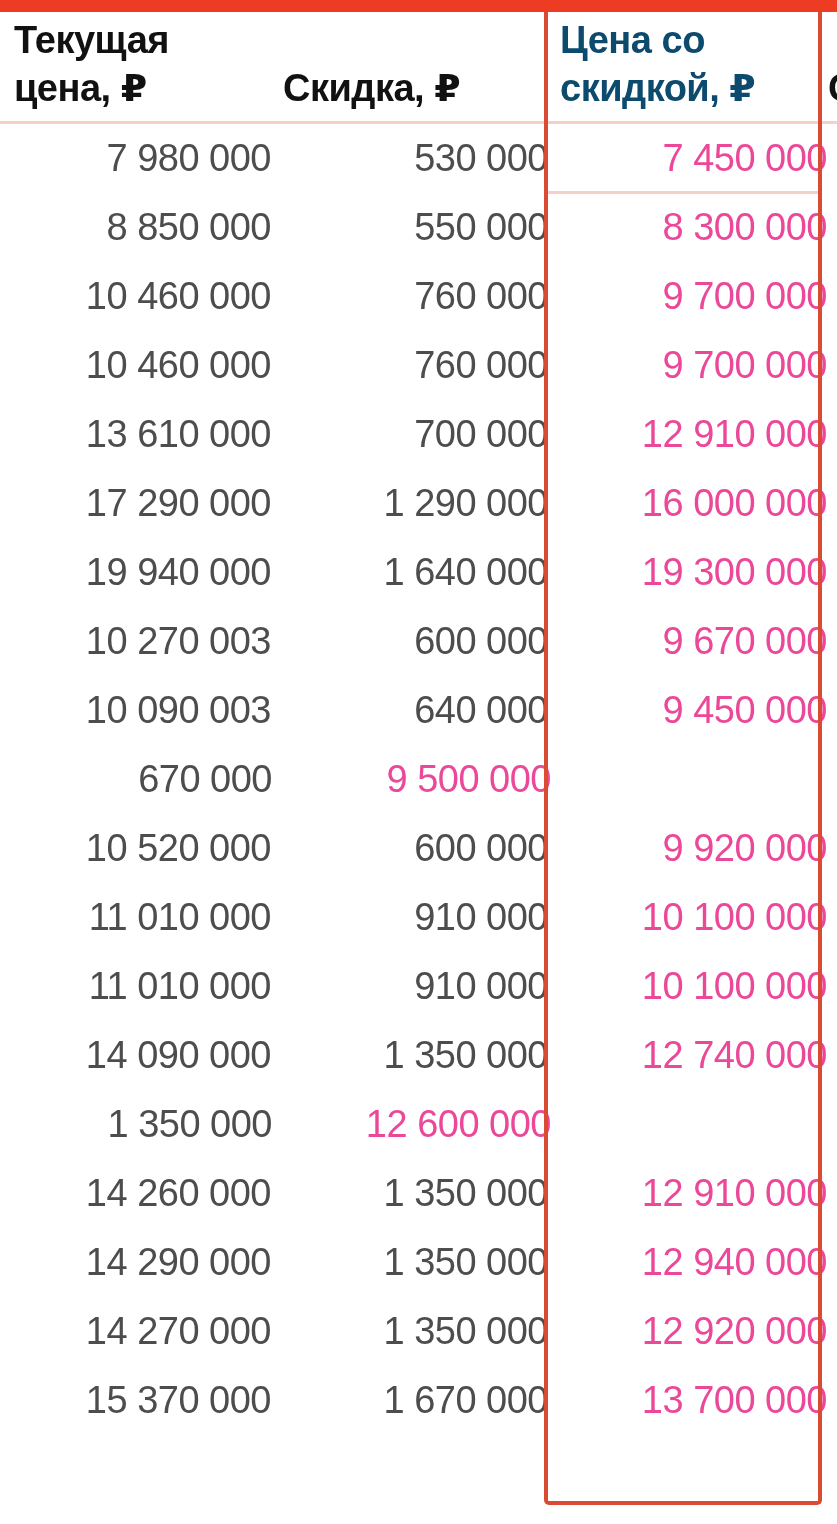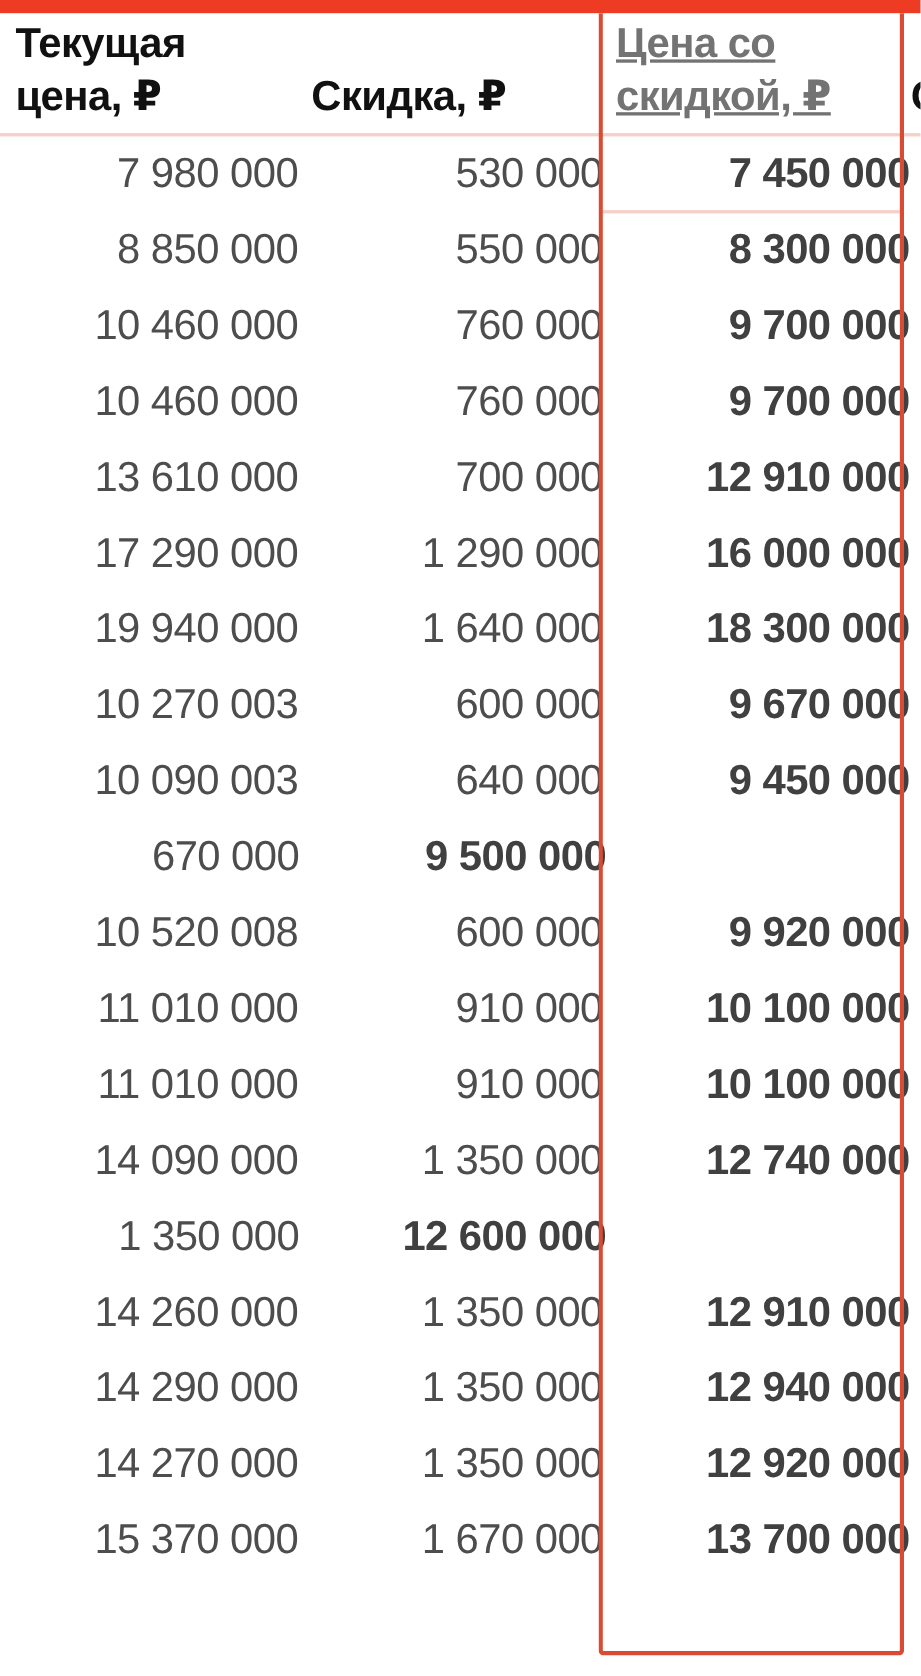--- a/index.html
+++ b/index.html
@@ -53,34 +53,34 @@
     justify-content: flex-end;
     padding-bottom: 9px;
     font-size: 38px;
     line-height: 48px;
     font-weight: bold;
     color: #111111;
     letter-spacing: -0.5px;
   }
   .h.c1 { padding-left: 14px; }
   .h.c2 { padding-left: 13px; }
-  .h.c3 { padding-left: 14px; color: #737373; text-decoration: underline; }
+  .h.c3 { padding-left: 14px; color: #0c4a6e; }
   .h.c4 { padding-left: 6px; }
   
   .n {
     display: flex;
     align-items: center;
     justify-content: flex-end;
     font-size: 38px;
     color: #4d4d4d;
     letter-spacing: -0.5px;
   }
   .n.c1 { padding-right: 12px; }
   .n.c2 { padding-right: 11px; }
-  .n.c3 { padding-right: 8px; font-weight: bold; color: #404040; }
+  .n.c3 { padding-right: 8px; font-weight: normal; color: #ec4899; }
   
   .redbox {
     position: absolute;
     top: 12px;
     left: 544px;
     width: 278px;
     height: 1493px;
     box-sizing: border-box;
     border-left: 4px solid #d94b33;
     border-right: 4px solid #d94b33;
@@ -153,21 +153,21 @@
   <div class="row">
     <div class="cell n c1">17 290 000</div>
     <div class="cell n c2">1 290 000</div>
     <div class="cell n c3">16 000 000</div>
     <div class="cell n c4"></div>
   </div>
 
   <div class="row">
     <div class="cell n c1">19 940 000</div>
     <div class="cell n c2">1 640 000</div>
-    <div class="cell n c3">18 300 000</div>
+    <div class="cell n c3">19 300 000</div>
     <div class="cell n c4"></div>
   </div>
 
   <div class="row">
     <div class="cell n c1">10 270 003</div>
     <div class="cell n c2">600 000</div>
     <div class="cell n c3">9 670 000</div>
     <div class="cell n c4"></div>
   </div>
 
@@ -178,21 +178,21 @@
     <div class="cell n c4"></div>
   </div>
 
   <div class="row">
     <div class="cell n c2">670 000</div>
     <div class="cell n c3">9 500 000</div>
     <div class="cell n c4"></div>
   </div>
 
   <div class="row">
-    <div class="cell n c1">10 520 008</div>
+    <div class="cell n c1">10 520 000</div>
     <div class="cell n c2">600 000</div>
     <div class="cell n c3">9 920 000</div>
     <div class="cell n c4"></div>
   </div>
 
   <div class="row">
     <div class="cell n c1">11 010 000</div>
     <div class="cell n c2">910 000</div>
     <div class="cell n c3">10 100 000</div>
     <div class="cell n c4"></div>

